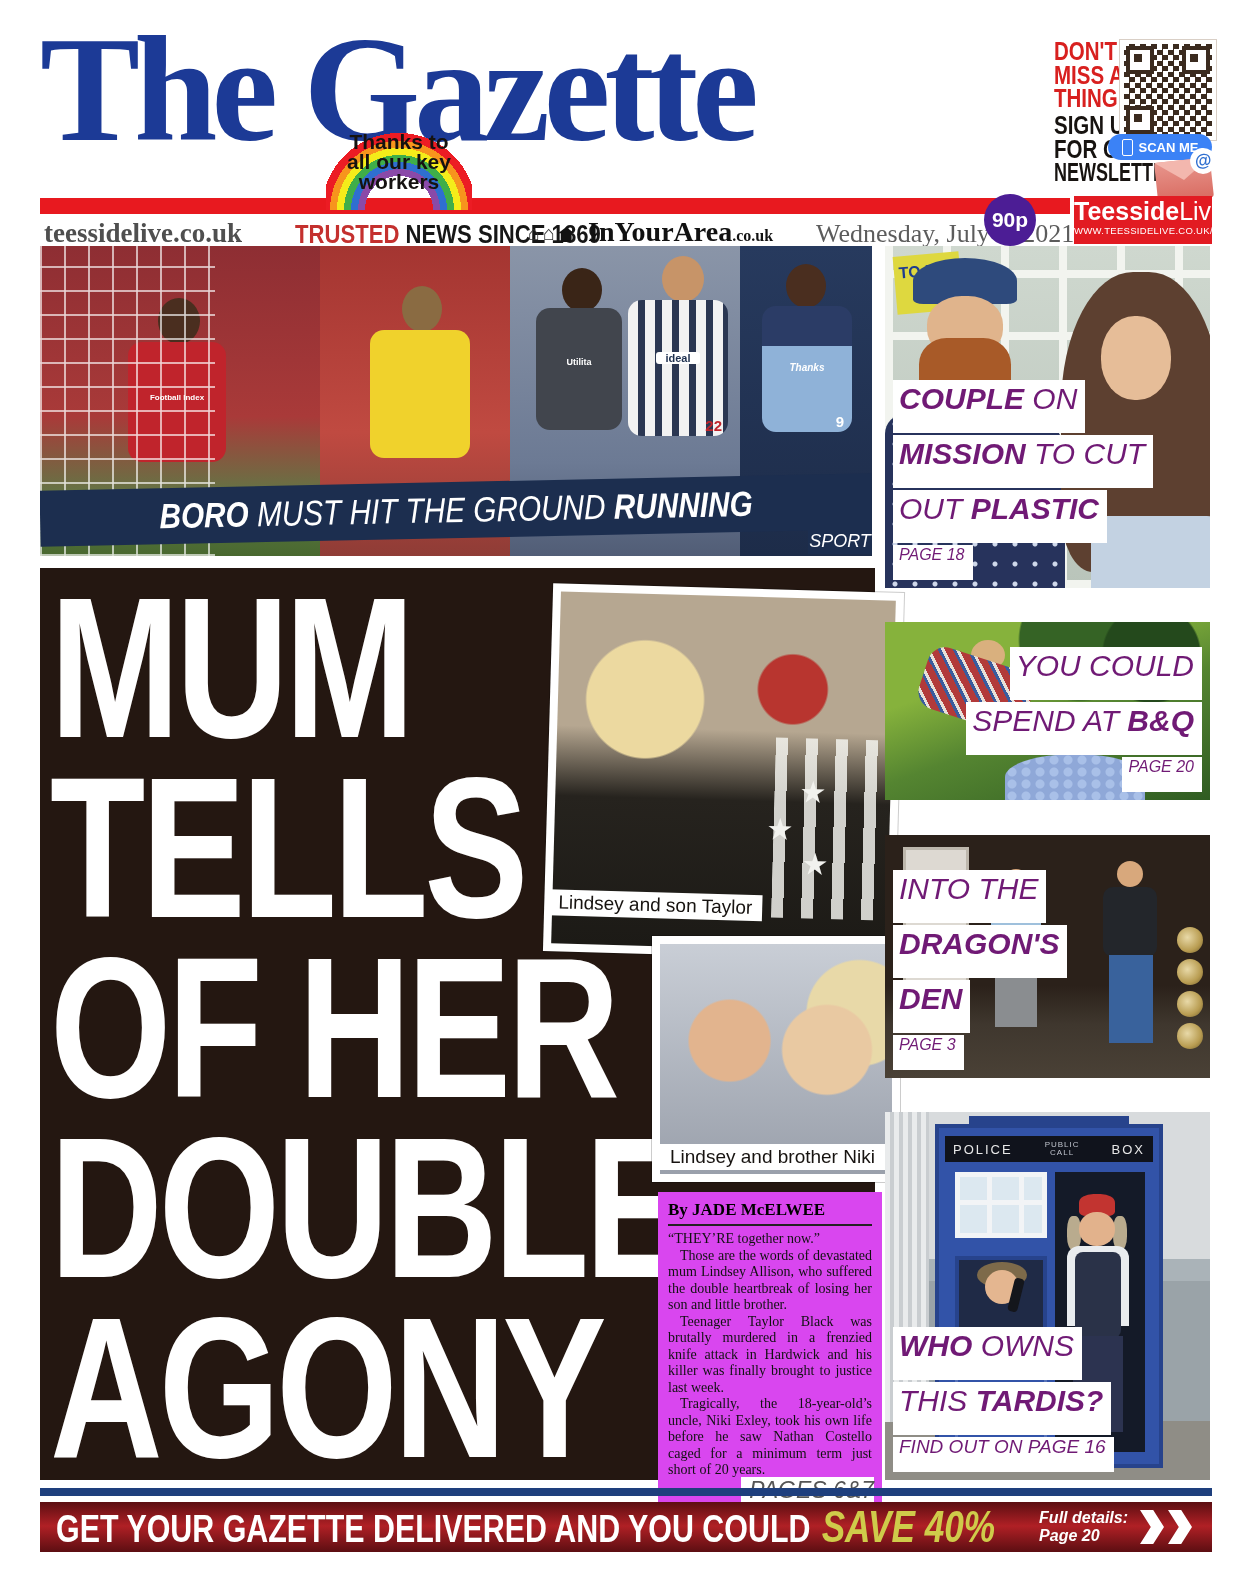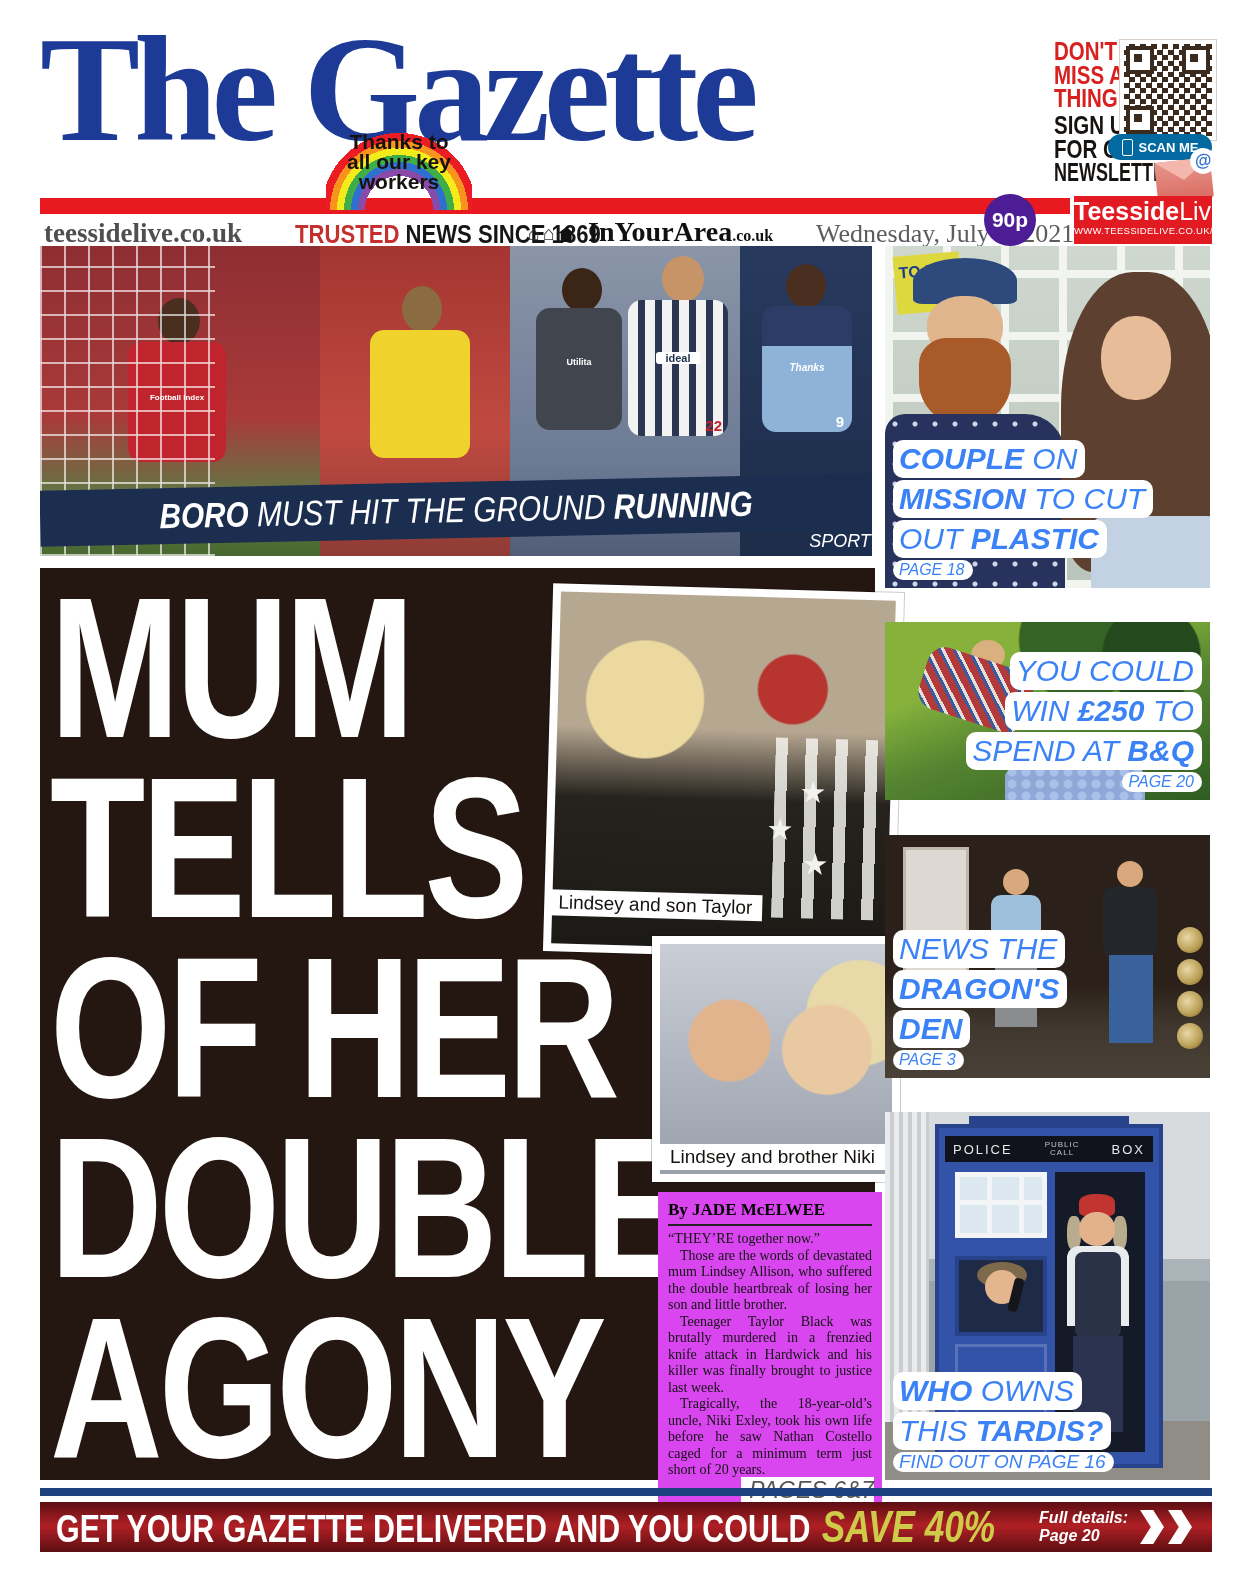--- a/index.html
+++ b/index.html
@@ -18,21 +18,21 @@
       #f7941d 62px 69px,#ec1c24 69px 77px,rgba(255,255,255,0) 77px);}
   .rainbow-text{left:0;top:22px;width:100%;text-align:center;font-weight:800;
       font-size:21px;line-height:.95;color:#151210;}
   .nl-red,.nl-black{left:1054px;width:120px;font-weight:800;font-size:25px;line-height:.94;}
   .nl-red{top:40px;color:#d8201f;}
   .nl-black{top:114px;color:#171310;}
   .qr{left:1120px;top:40px;width:88px;height:92px;background:
       repeating-conic-gradient(#3b2b1f 0% 25%,#fff 0% 50%) 0 0/11px 11px;border:4px solid #fff;outline:1px solid #d9cfc6;}
   .finder{position:absolute;width:20px;height:20px;border:4px solid #3b2b1f;background:#fff;}
   .finder::after{content:"";position:absolute;left:4px;top:4px;width:8px;height:8px;background:#3b2b1f;}
-  .scanpill{left:1108px;top:134px;width:104px;height:26px;background:#0369a1;border-radius:14px;
+  .scanpill{left:1108px;top:134px;width:104px;height:26px;background:#3b82f6;border-radius:14px;
       color:#fff;font-weight:700;font-size:13px;display:flex;align-items:center;justify-content:center;gap:6px;}
   .phoneicon{display:inline-block;width:9px;height:15px;border:1.6px solid #fff;border-radius:2px;}
   .envelope{left:1156px;top:160px;width:56px;height:40px;background:linear-gradient(180deg,#e8968d,#d96c62);
       transform:rotate(-6deg);border-radius:3px;}
   .envelope::before{content:"";position:absolute;left:0;top:0;border-left:28px solid transparent;
       border-right:28px solid transparent;border-top:20px solid #f3b7ae;}
   .atcircle{position:absolute;right:-6px;top:-10px;width:26px;height:26px;border-radius:50%;
       background:#fff;color:#2f6fd0;font-weight:800;font-size:17px;text-align:center;line-height:26px;}
   .tlbox{left:1074px;top:196px;width:138px;height:48px;background:#e21b22;color:#fff;text-align:center;}
   .tlbrand{font-size:25px;line-height:30px;}
@@ -95,22 +95,22 @@
   .byline{font-weight:700;font-size:17px;border-bottom:2px solid #222;padding-bottom:4px;margin-bottom:5px;}
   .article p{margin:0;font-size:14px;line-height:1.18;text-align:justify;color:#111;}
   .article p.ind{text-indent:12px;}
   .pagesref{position:absolute;right:8px;bottom:4px;background:#fff;padding-left:8px;
       font-family:"Liberation Sans",sans-serif;font-style:italic;font-weight:300;font-size:23px;color:#555;}
 
   
   .panel{position:absolute;left:885px;width:325px;overflow:hidden;}
   .labels{position:absolute;z-index:5;}
   .lab{margin-bottom:2px;}
-  .lab span{display:inline-block;background:#fff;color:#3b82f6;font-style:italic;font-size:30px;
-      line-height:38px;padding:0 8px 0 6px;border-radius:10px;}
+  .lab span{display:inline-block;background:#fff;color:#701a75;font-style:italic;font-size:30px;
+      line-height:38px;padding:0 8px 15px 6px;}
   .lab .b{font-weight:800;}
   .lab .l{font-weight:300;}
   .lab.pg span{font-size:16px;line-height:20px;font-weight:300;}
   .labels.right .lab{text-align:right;}
 
   .p-couple{top:246px;height:342px;background:
       repeating-linear-gradient(90deg,#f2f4ef 0 8px,transparent 8px 58px),
       repeating-linear-gradient(0deg,#f2f4ef 0 8px,transparent 8px 62px),
       linear-gradient(180deg,#cfd8cf,#b9c4ba);}
   .tolet{position:absolute;left:10px;top:8px;width:66px;height:58px;background:#ded83f;transform:rotate(-5deg);
@@ -322,40 +322,39 @@
       <div class="lab pg"><span>PAGE 18</span></div>
     </div>
   </div>
 
   <div class="panel p-bq">
     <div class="abs bq-head"></div>
     <div class="abs bq-body"></div>
     <div class="abs bq-flower"></div>
     <div class="labels right" style="right:8px;bottom:6px;">
       <div class="lab"><span><i class="l">YOU COULD</i></span></div>
-      <div class="lab"><span><i class="l">WIN </i><b class="b">£250</b><i class="l"> TO</i></span></div>
       <div class="lab"><span><i class="l">SPEND AT </i><b class="b">B&amp;Q</b></span></div>
       <div class="lab pg"><span>PAGE 20</span></div>
     </div>
   </div>
 
   <div class="panel p-dd">
     <div class="abs dd-door"></div>
     <div class="abs dd-m1h"></div>
     <div class="abs dd-m1s"></div>
     <div class="abs dd-m1p"></div>
     <div class="abs dd-m2h"></div>
     <div class="abs dd-m2s"></div>
     <div class="abs dd-m2p"></div>
     <div class="dd-light" style="top:92px;"></div>
     <div class="dd-light" style="top:124px;"></div>
     <div class="dd-light" style="top:156px;"></div>
     <div class="dd-light" style="top:188px;"></div>
     <div class="labels" style="left:8px;bottom:6px;">
-      <div class="lab"><span><i class="l">NEWS THE</i></span></div>
+      <div class="lab"><span><i class="l">INTO THE</i></span></div>
       <div class="lab"><span><b class="b">DRAGON'S</b></span></div>
       <div class="lab"><span><b class="b">DEN</b></span></div>
       <div class="lab pg"><span>PAGE 3</span></div>
     </div>
   </div>
 
   <div class="panel p-tardis">
     <div class="abs blind"></div>
     <div class="abs troof"></div>
     <div class="abs tbox">

